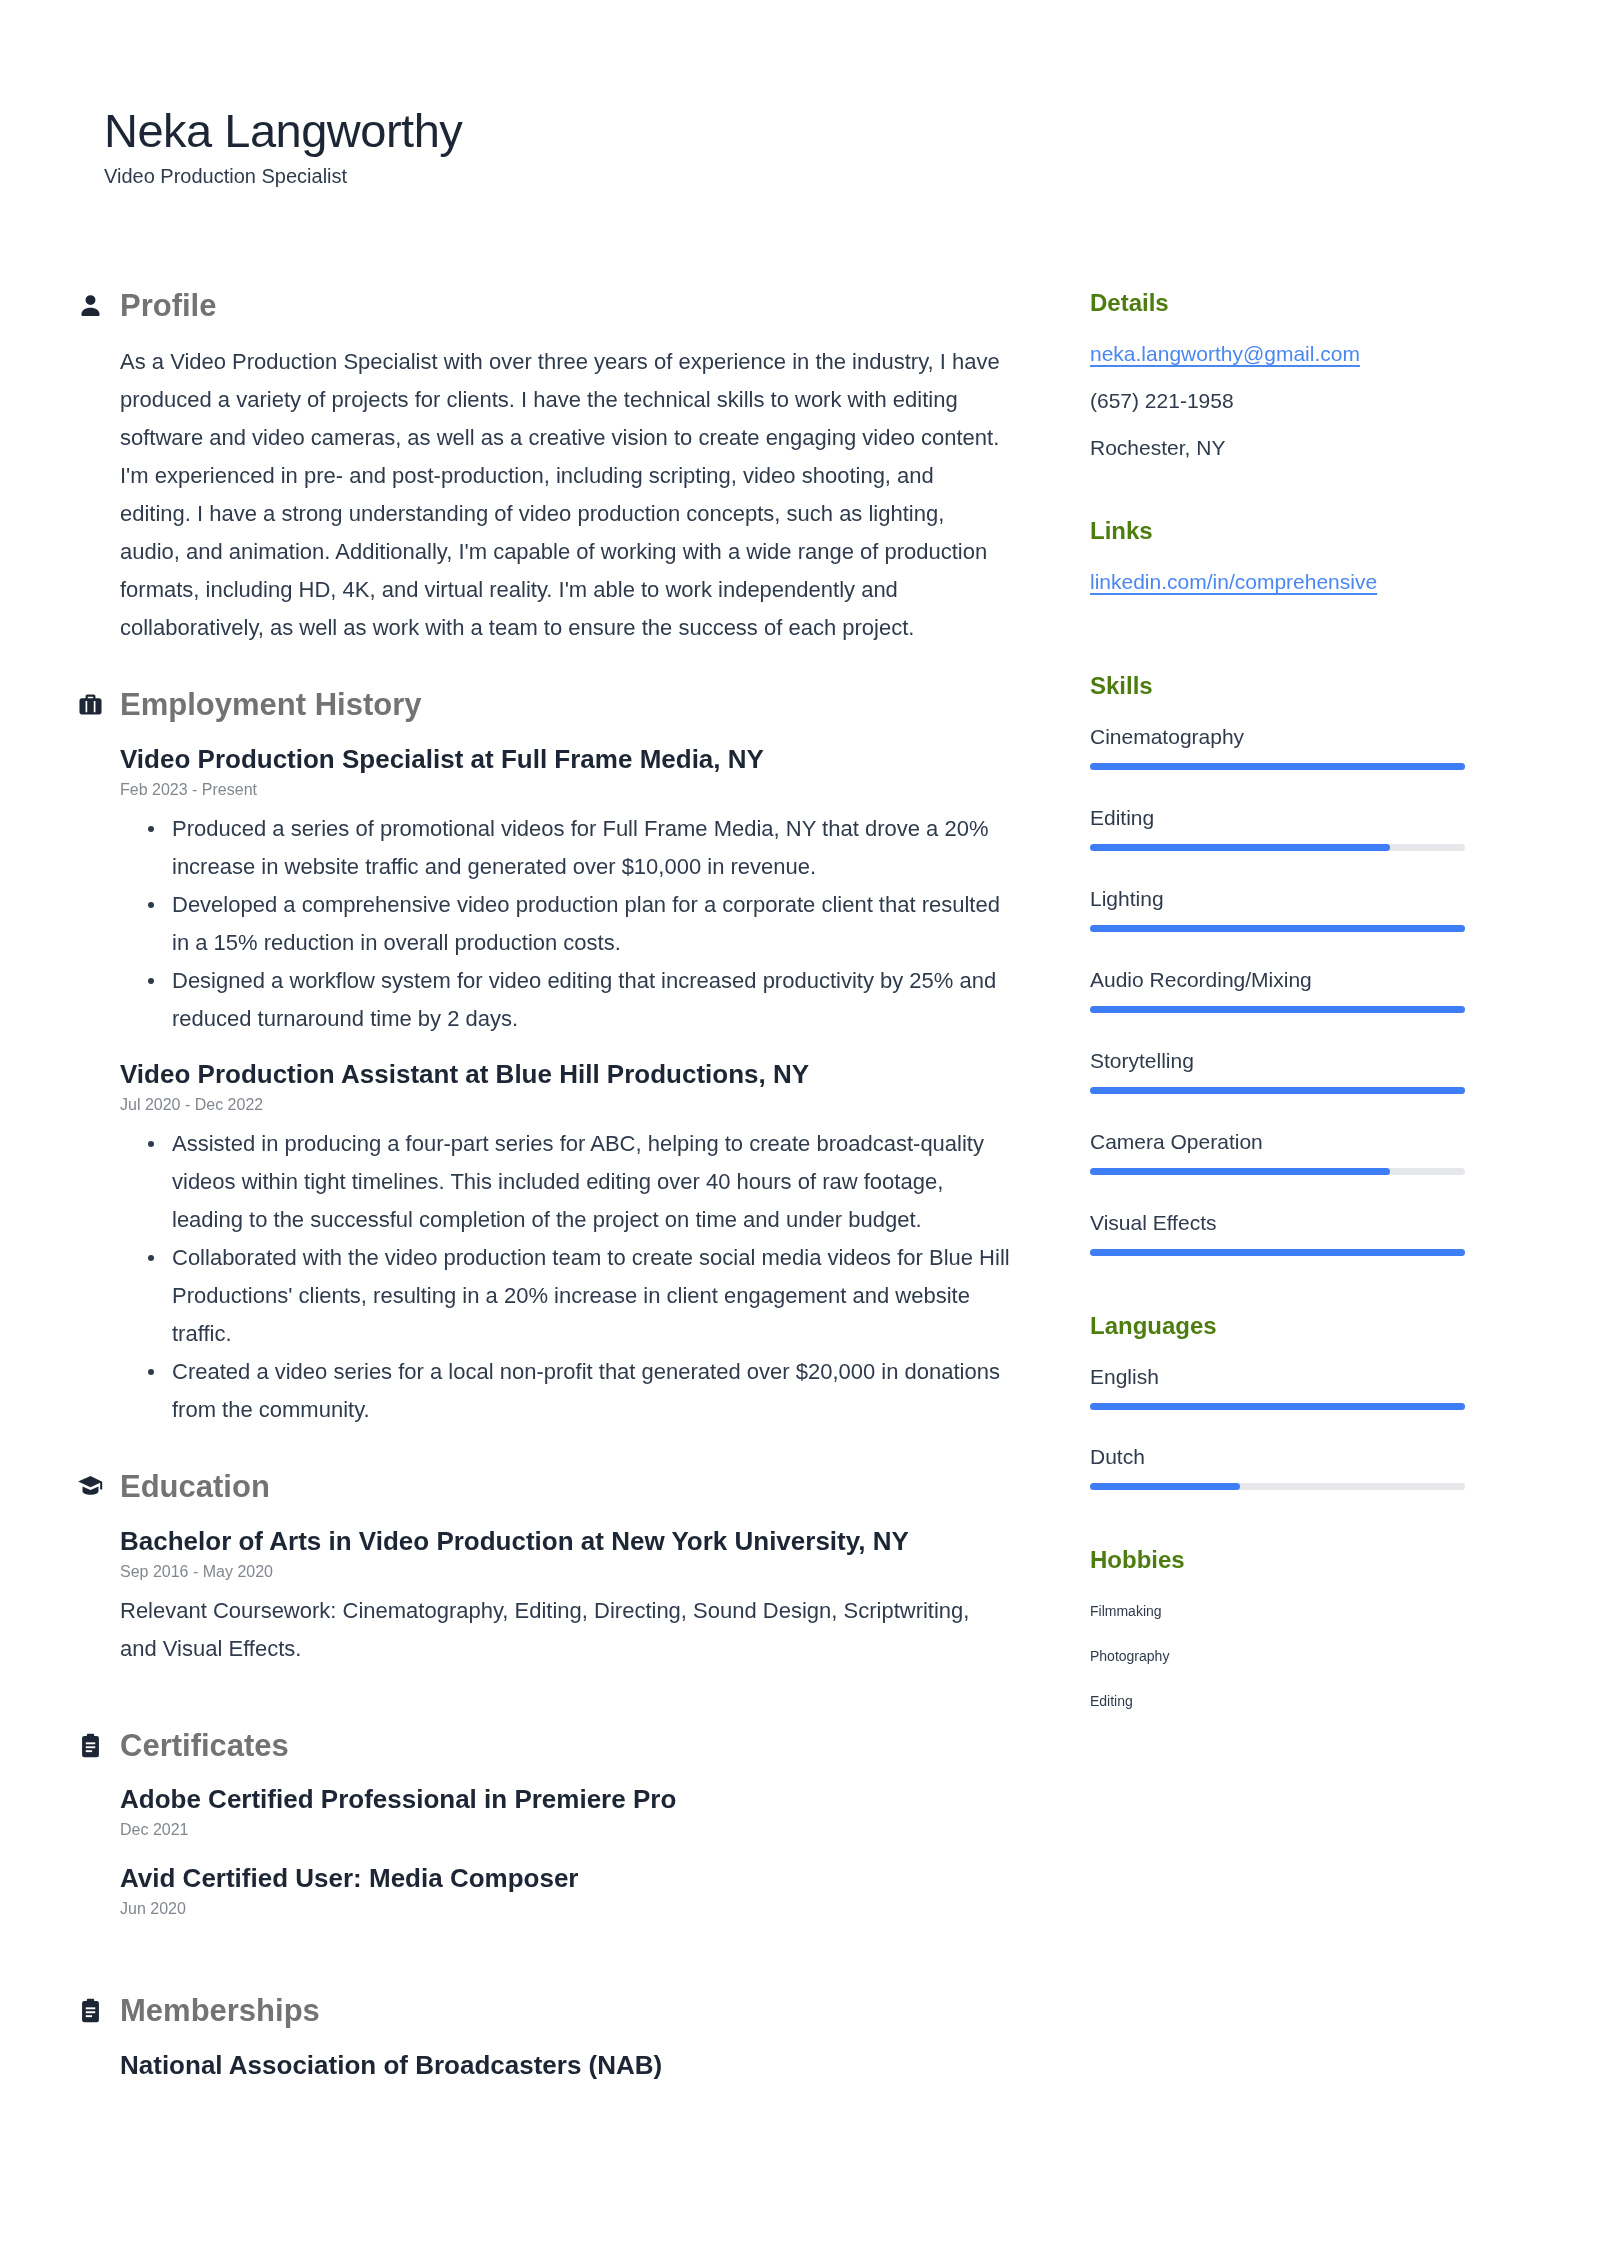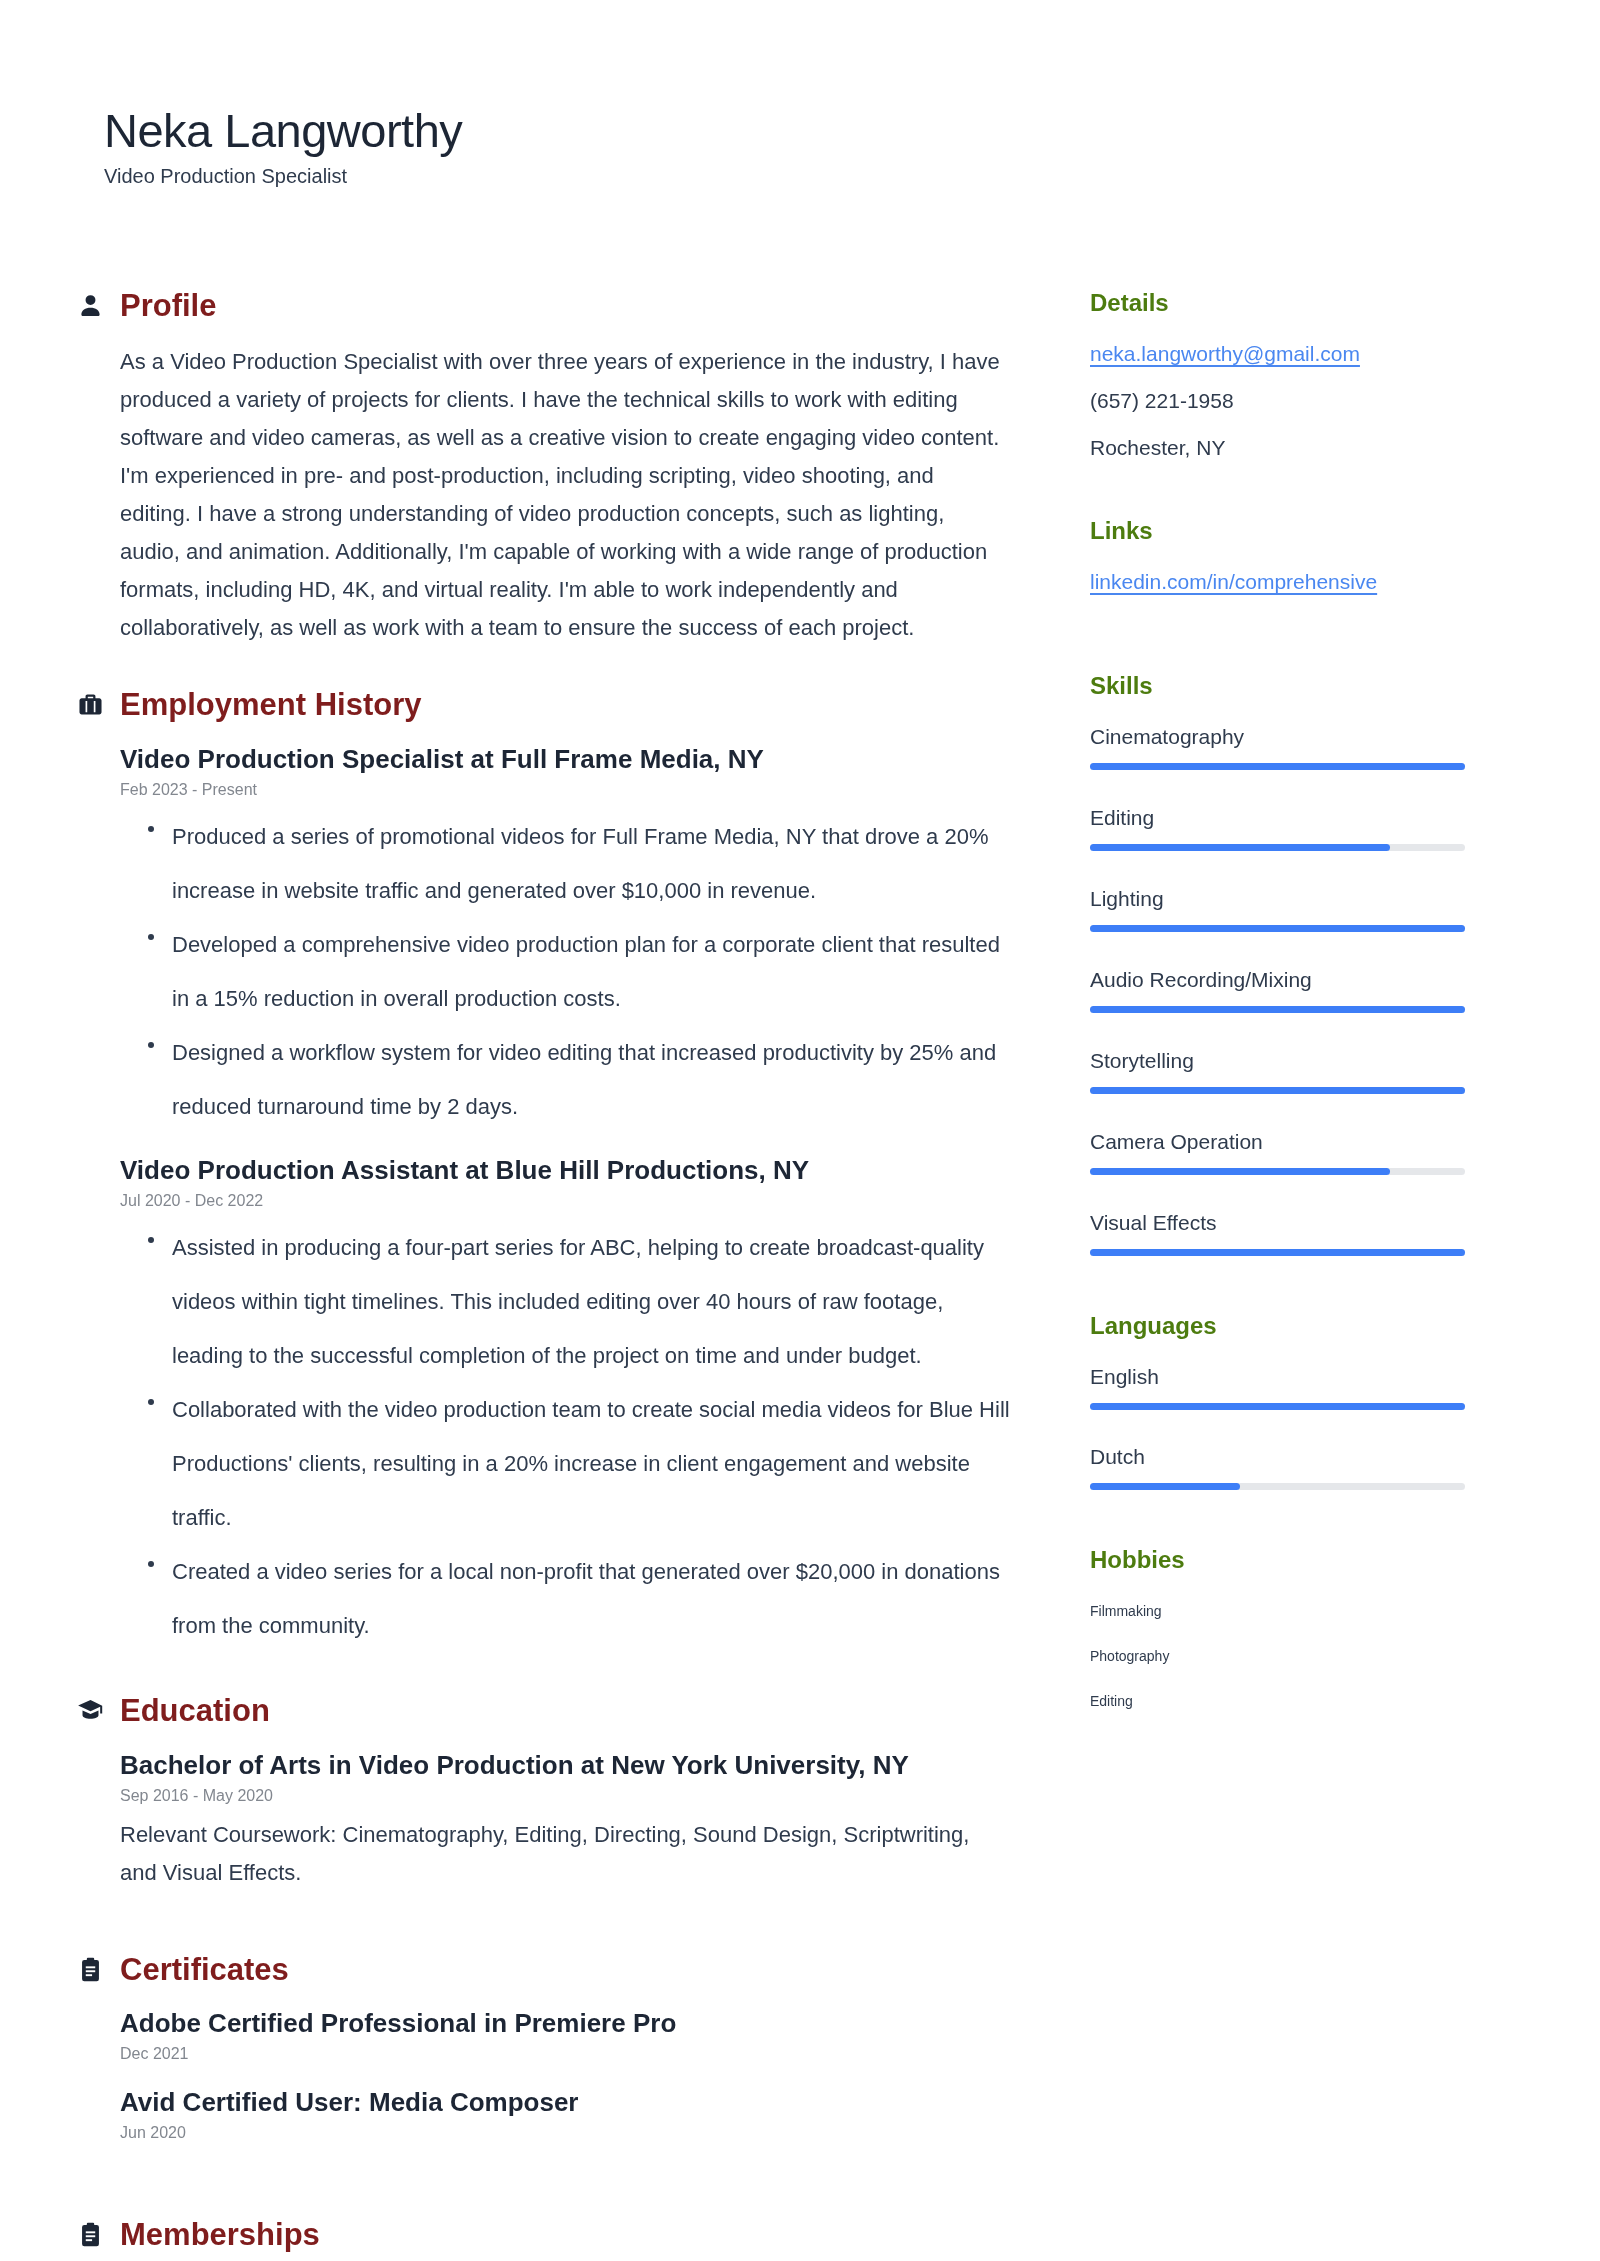--- a/index.html
+++ b/index.html
@@ -22,31 +22,31 @@
   .subtitle { margin-top: 8px; font-size: 20px; color: #2f3b4d; }
 
   
   .sec { position: relative; margin-top: 40px; }
   .sec-profile { margin-top: 100px; }
   .sec-certificates { margin-top: 60px; }
   .sec-memberships { margin-top: 72px; }
   .sec-head { position: relative; }
   .sec-icon { position: absolute; left: -43px; top: 4px; width: 27px; height: 27px; }
   .sec-icon svg { width: 27px; height: 27px; fill: #1d2635; display: block; }
-  h2 { margin: 0; font-size: 31px; font-weight: 700; color: #7f1d1d; line-height: 1.15; }
+  h2 { margin: 0; font-size: 31px; font-weight: 700; color: #737373; line-height: 1.15; }
 
   .body-text { margin: 20px 0 0; font-size: 22px; line-height: 38px; }
 
   .entry { margin-top: 20px; }
   h3 { margin: 0; font-size: 26px; font-weight: 700; color: #1d2635; line-height: 32px; }
   .date { margin-top: 3px; font-size: 16px; line-height: 24px; color: #82878f; }
   .desc { margin: 8px 0 0; font-size: 22px; line-height: 38px; }
 
   ul.bullets { margin: 8px 0 0; padding: 0; list-style: none; }
-  .bullets li { position: relative; padding-left: 52px; font-size: 22px; line-height: 54px; }
+  .bullets li { position: relative; padding-left: 52px; font-size: 22px; line-height: 38px; }
   .bullets li::before {
     content: ""; position: absolute; left: 28px; top: 16px;
     width: 6px; height: 6px; border-radius: 50%; background: #2f3b4d;
   }
 
   
   .sidebar { width: 375px; flex: 0 0 auto; margin-left: 80px; padding-top: 289px; }
   .side-sec { margin-bottom: 56px; }
   .side-sec-languages { margin-top: 22px; }
   h4 { margin: 0 0 24px; font-size: 24px; font-weight: 700; color: #4d7c0f; line-height: 28px; }

